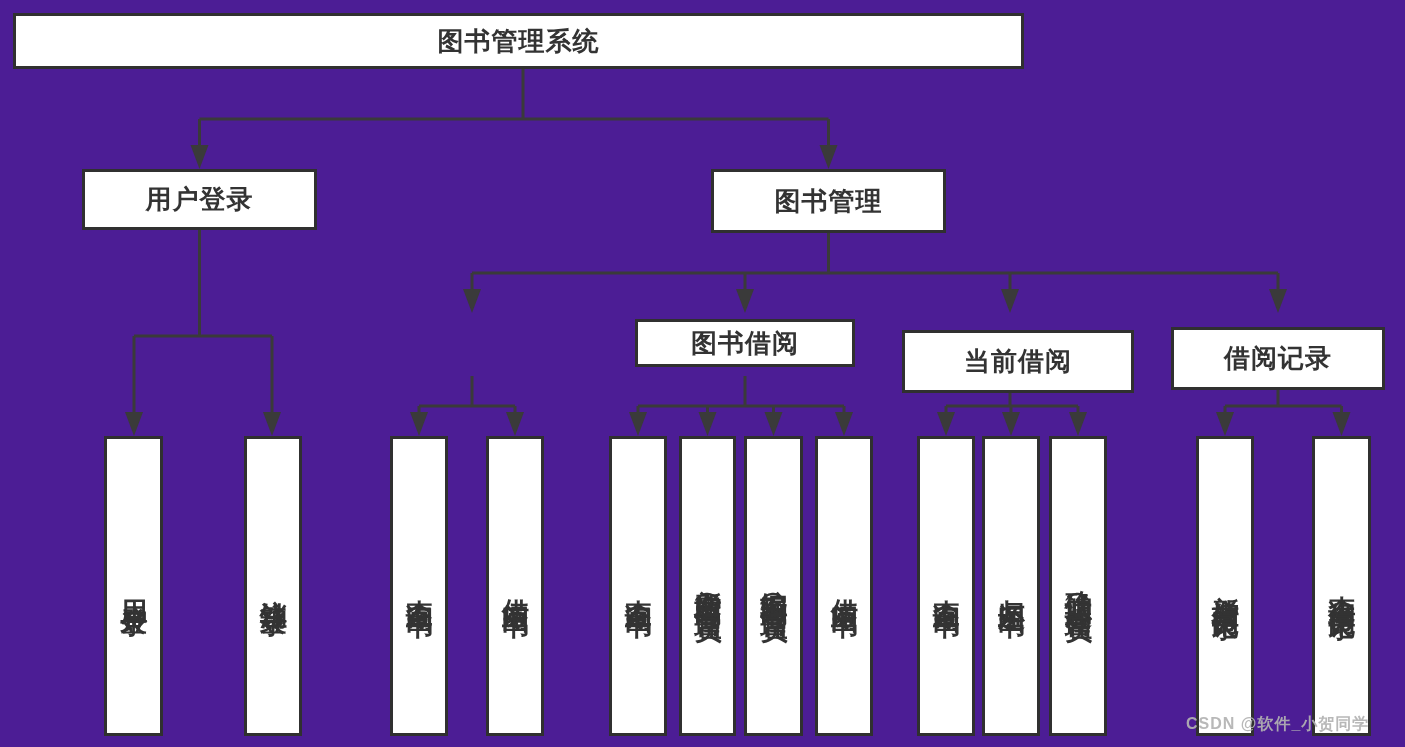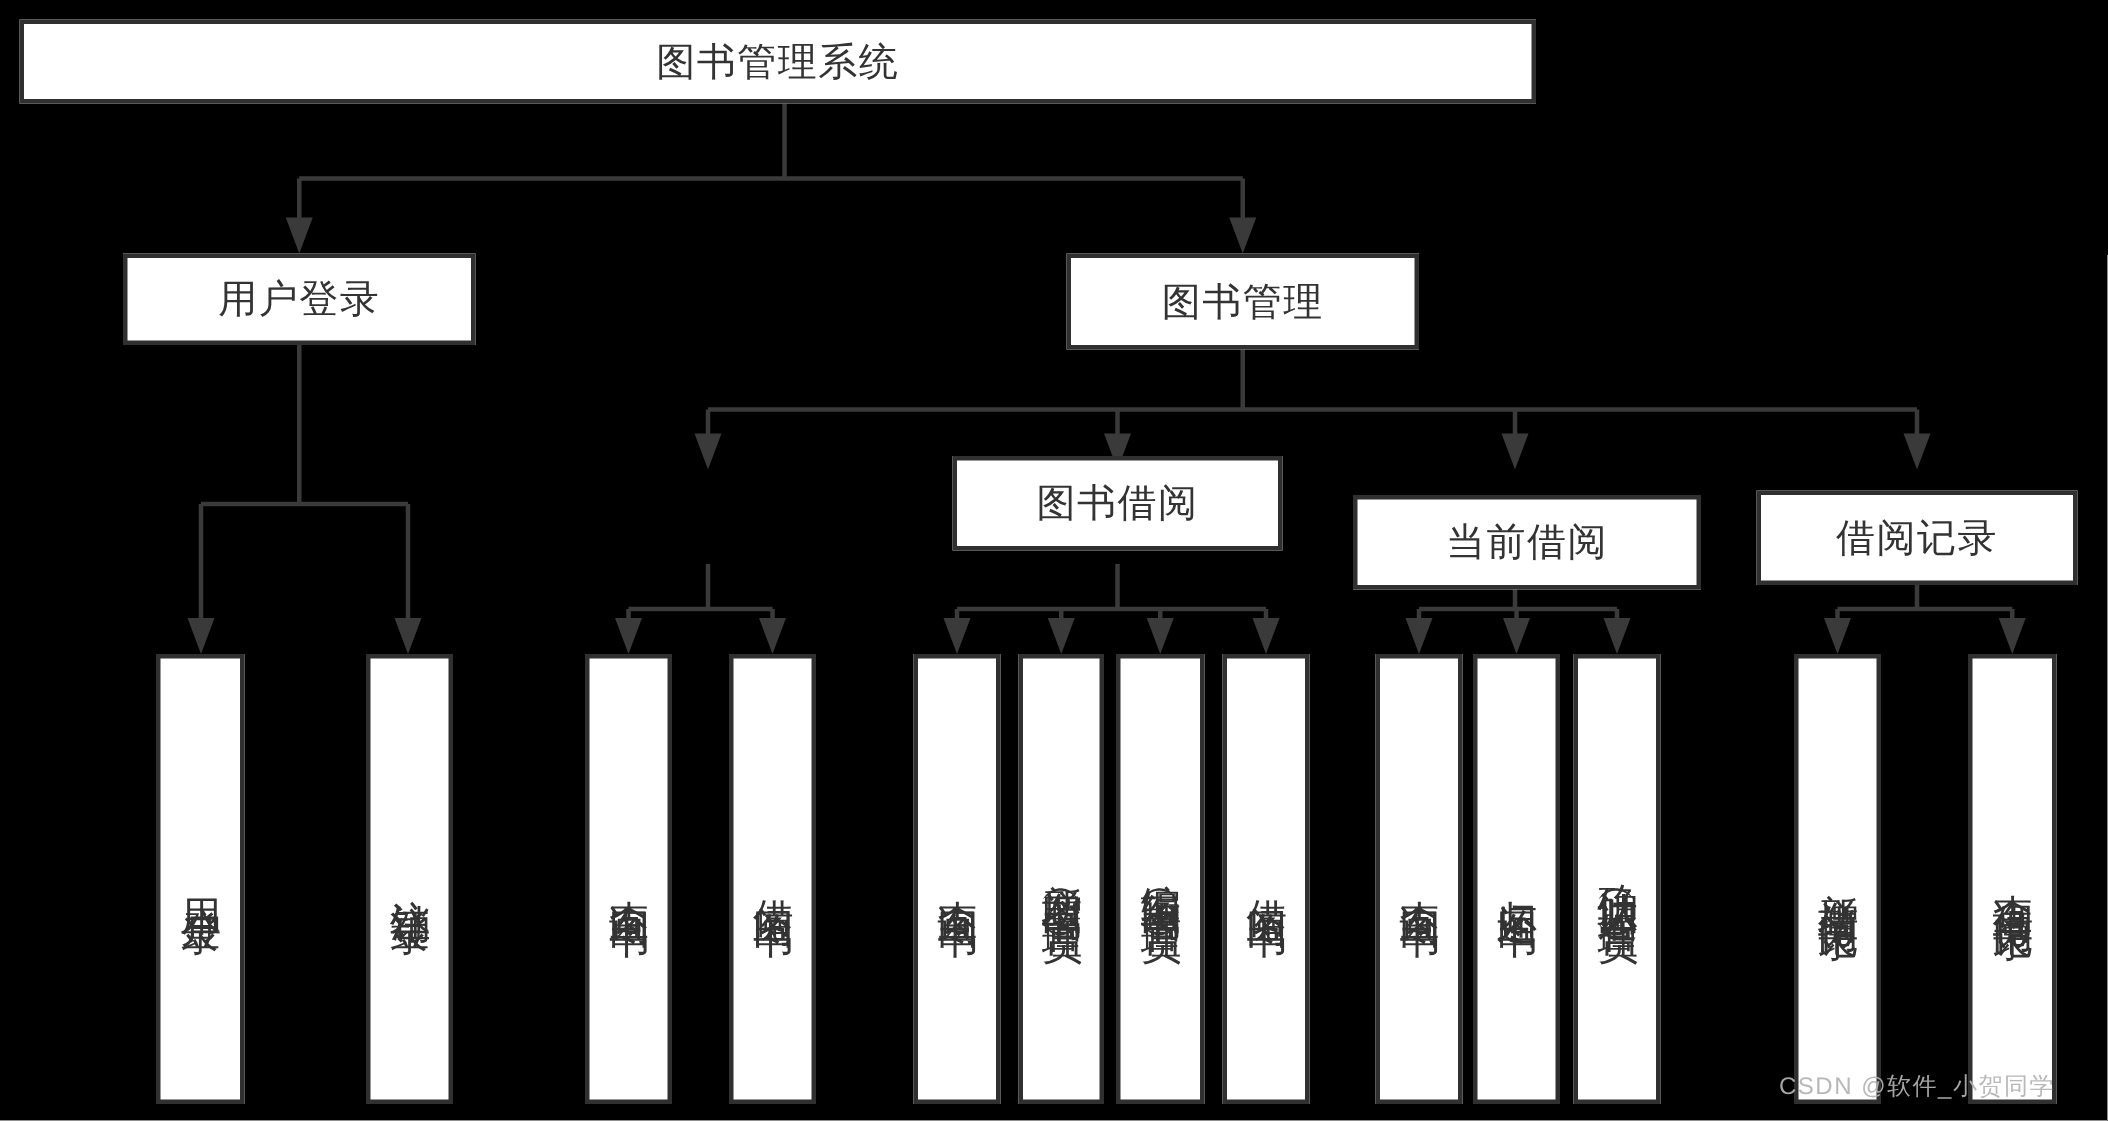--- a/index.html
+++ b/index.html
@@ -1,21 +1,22 @@
 <!DOCTYPE html>
 <html><head>
 <meta charset="utf-8">
 <style>
   html,body { margin:0; padding:0; background:#ffffff; }
   #canvas {
     position:relative;
     width:1405px; height:747px;
-    background:#000000;
+    background:#4c1d95;
     font-family:"Liberation Sans","DejaVu Sans",sans-serif;
     overflow:hidden;
+    font-weight:bold;
   }
   #connectors { position:absolute; left:0; top:0; width:1405px; height:747px; }
   .node {
     position:absolute;
     box-sizing:border-box;
     border:3px solid #303030;
     background:#ffffff;
     display:flex; align-items:center; justify-content:center;
     color:#333333;
   }
@@ -92,21 +93,21 @@
     <span class="lbl">图书管理系统</span>
   </div>
 
   <div class="node hbox" style="left:82px;top:169px;width:235px;height:61px">
     <span class="lbl">用户登录</span>
   </div>
   <div class="node hbox" style="left:711px;top:169px;width:235px;height:64px">
     <span class="lbl">图书管理</span>
   </div>
 
-  <div class="node hbox" style="left:635px;top:304px;width:220px;height:63px">
+  <div class="node hbox" style="left:635px;top:319px;width:220px;height:48px">
     <span class="lbl">图书借阅</span>
   </div>
   <div class="node hbox" style="left:902px;top:330px;width:232px;height:63px">
     <span class="lbl">当前借阅</span>
   </div>
   <div class="node hbox" style="left:1171px;top:327px;width:214px;height:63px">
     <span class="lbl">借阅记录</span>
   </div>
 
   <div class="node vbox" style="left:104px;top:436px;width:59px;height:300px">

